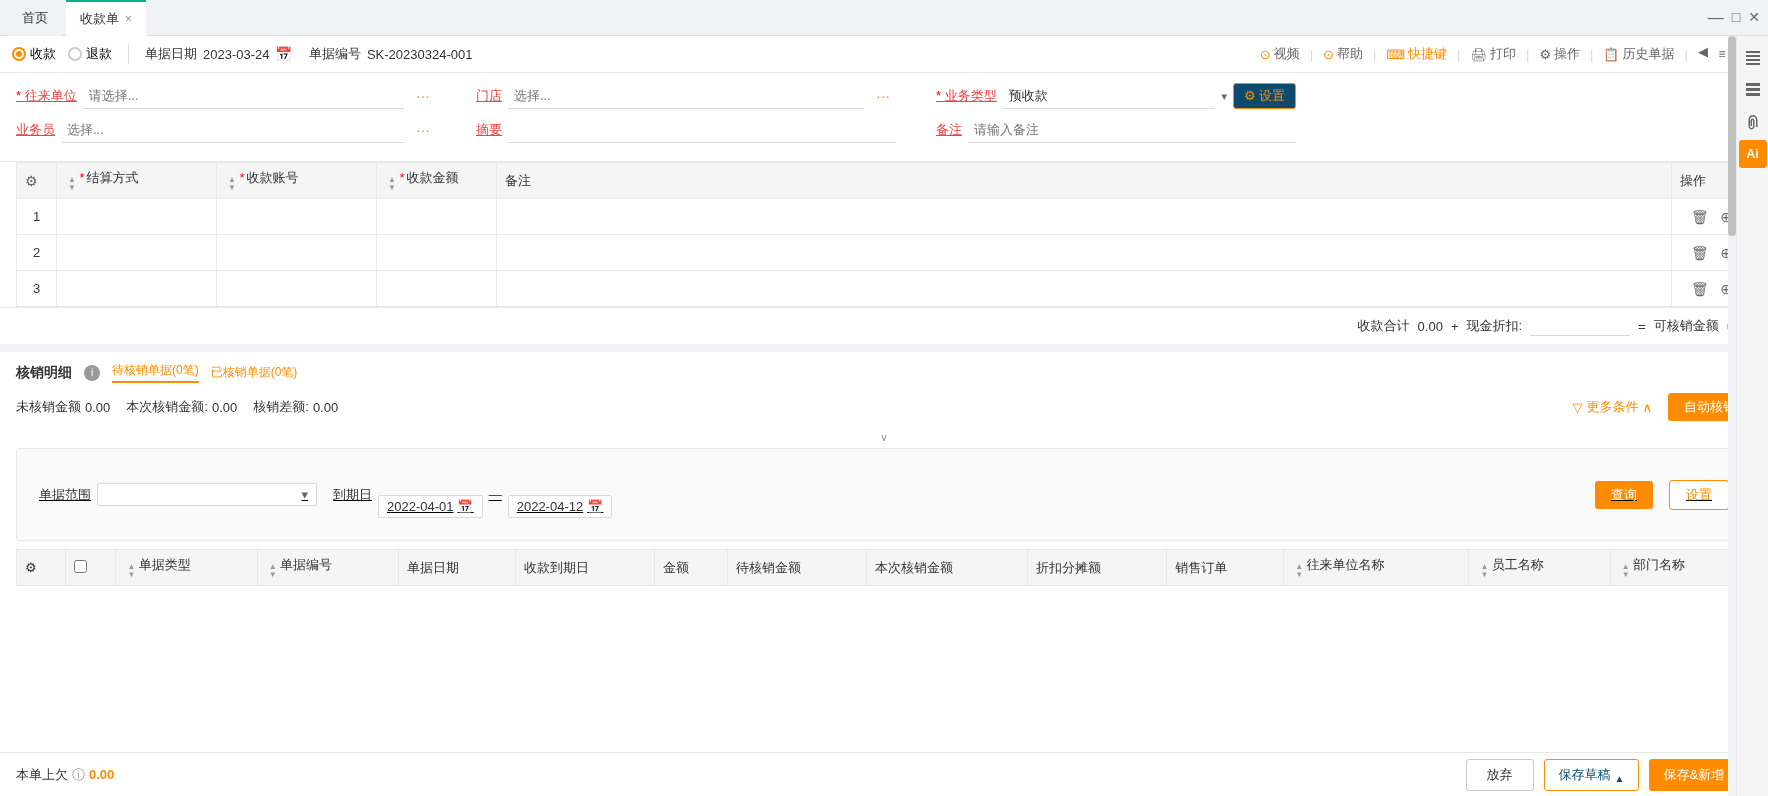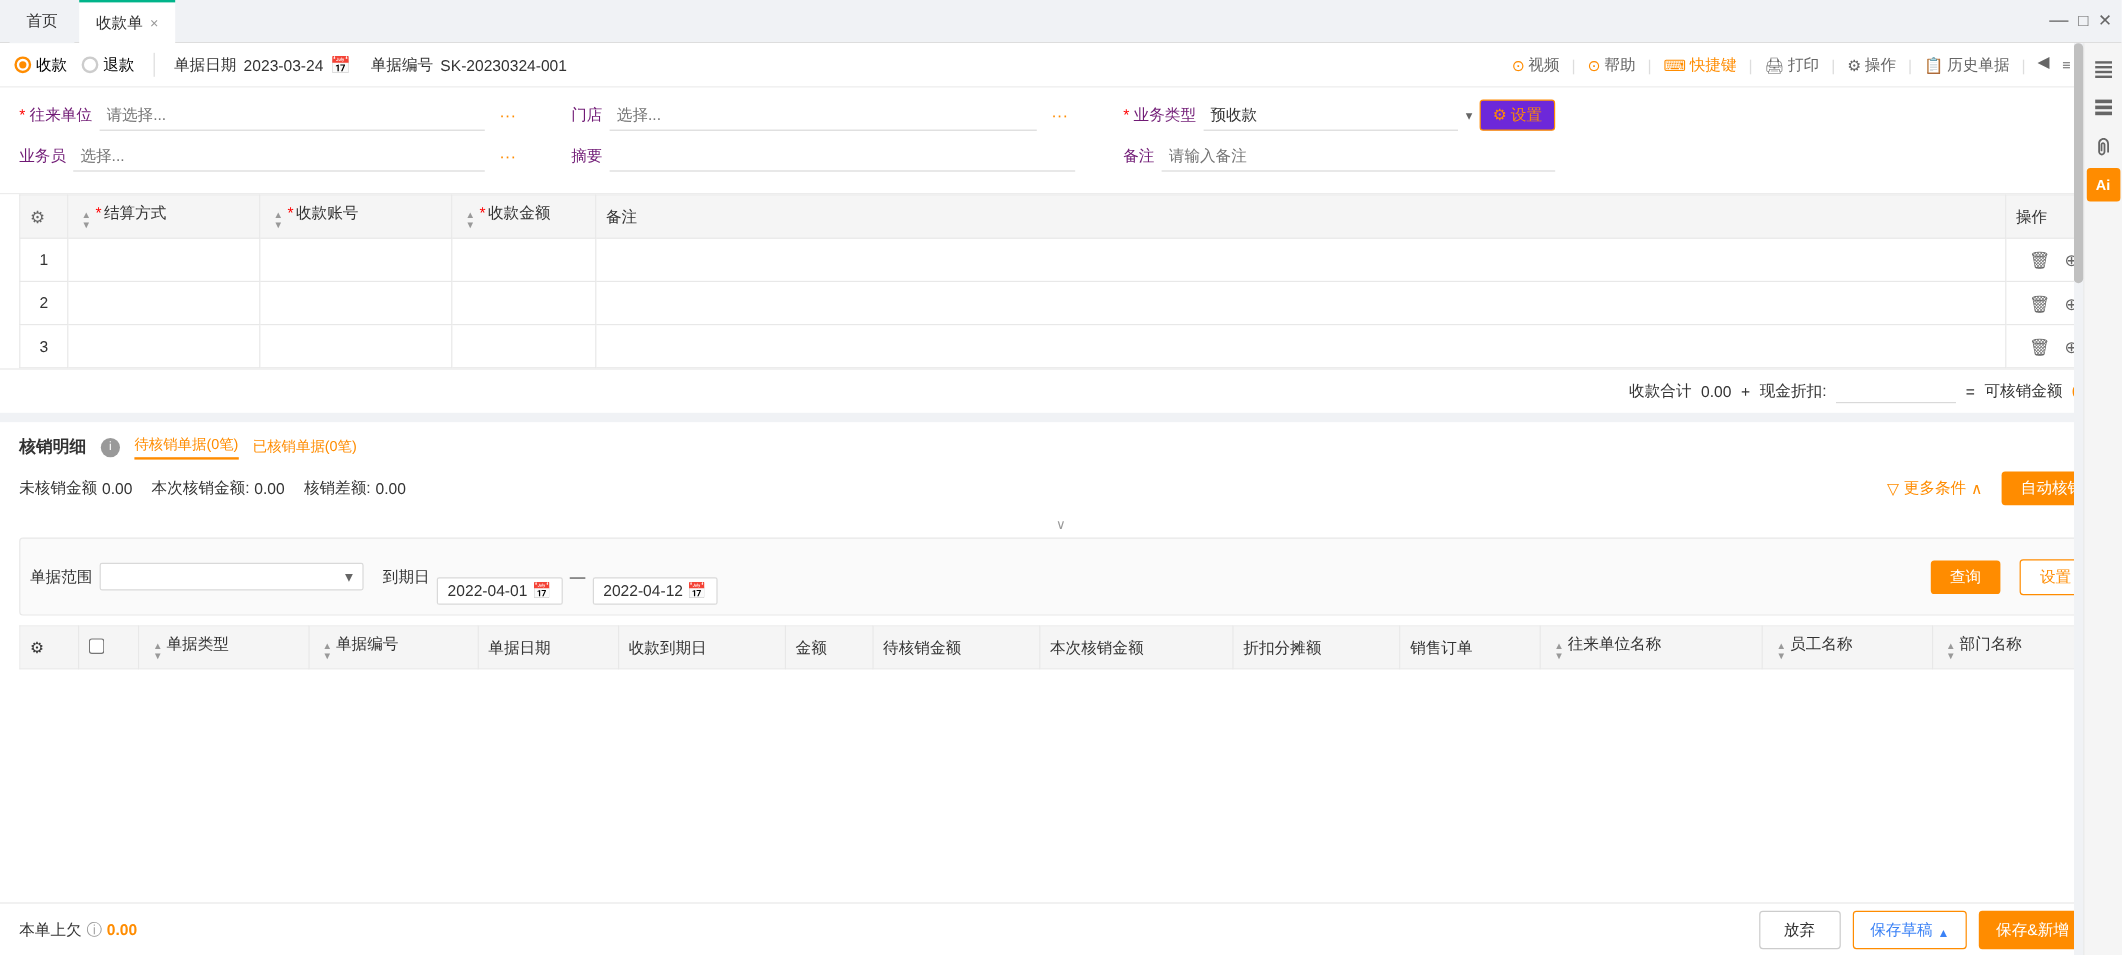--- a/index.html
+++ b/index.html
@@ -39,37 +39,37 @@
     .radio-dot { width: 14px; height: 14px; border-radius: 50%; border: 2px solid #ff8c00; display: inline-block; position: relative; }
     .radio-dot.active::after { content: ''; width: 6px; height: 6px; background: #ff8c00; border-radius: 50%; position: absolute; top: 2px; left: 2px; }
     .radio-empty { width: 14px; height: 14px; border-radius: 50%; border: 2px solid #ccc; display: inline-block; }
     .divider-v { width: 1px; height: 20px; background: #ddd; }
     .date-field { display: flex; align-items: center; gap: 6px; color: #333; }
     .date-icon { color: #ff8c00; cursor: pointer; font-size: 14px; }
     .toolbar-right { margin-left: auto; display: flex; align-items: center; gap: 10px; }
     .toolbar-btn { display: flex; align-items: center; gap: 3px; color: #666; cursor: pointer; font-size: 12px; }
     .toolbar-btn.orange { color: #ff8c00; }
     .btn-setting {
-      background: #6d28d9; border: 1px solid #ff8c00; color: #ff8c00;
+      background: #0c4a6e; border: 1px solid #ff8c00; color: #ff8c00;
       padding: 3px 10px; border-radius: 3px; cursor: pointer; font-size: 12px;
     }
     .layout-icons { display: flex; gap: 4px; }
     .layout-icon { 
       width: 20px; height: 20px; display: flex; align-items: center; justify-content: center;
       cursor: pointer; color: #666; font-size: 12px;
     }
     .layout-icon.active { background: #ff8c00; color: #fff; border-radius: 2px; }
 
     
     .form-area {
       padding: 10px 16px; background: #fff; border-bottom: 1px solid #e8e8e8;
     }
     .form-row { display: flex; align-items: center; margin-bottom: 8px; gap: 0; }
     .form-field { display: flex; align-items: center; flex: 1; gap: 6px; }
-    .form-label { color: #701a75; white-space: nowrap; min-width: fit-content; }
+    .form-label { color: #ef4444; white-space: nowrap; min-width: fit-content; text-decoration: underline; }
     .form-label.required::before { content: '* '; color: #f00; }
     .form-input-wrap {
       flex: 1; border-bottom: 1px solid #d9d9d9; padding: 3px 6px;
       display: flex; align-items: center; min-height: 26px; cursor: text;
     }
     .form-input-wrap input { border: none; outline: none; width: 100%; color: #999; font-size: 13px; }
     .more-btn { color: #ff8c00; cursor: pointer; font-size: 14px; padding: 0 6px; }
     .chevron-down { color: #666; font-size: 11px; cursor: pointer; }
 
     
@@ -131,21 +131,21 @@
       display: flex; align-items: center; gap: 4px; font-size: 12px;
     }
     .auto-writeoff-btn {
       background: #ff8c00; color: #fff; border: none; padding: 5px 16px;
       border-radius: 3px; cursor: pointer; font-size: 13px;
     }
 
     
     .filter-row {
       display: flex; align-items: center; gap: 16px; margin-bottom: 8px;
-      padding: 8px; background: #fafafa; border: 1px solid #e8e8e8; border-radius: 3px;
+      padding: 22px; background: #fafafa; border: 1px solid #e8e8e8; border-radius: 3px; text-decoration: underline;
     }
     .filter-field { display: flex; align-items: center; gap: 6px; }
     .filter-label { color: #333; white-space: nowrap; }
     .filter-select-wrap {
       display: flex; align-items: center; border: 1px solid #d9d9d9; 
       padding: 3px 8px; min-width: 200px; cursor: pointer;
       background: #fff; border-radius: 2px;
     }
     .filter-date-wrap {
       display: flex; align-items: center; gap: 6px;
@@ -178,21 +178,21 @@
       background: #fff; border-top: 1px solid #e8e8e8;
       display: flex; align-items: center; padding: 0 16px;
     }
     .bottom-info { color: #333; font-size: 12px; display: flex; align-items: center; gap: 4px; }
     .bottom-actions { margin-left: auto; display: flex; gap: 10px; }
     .btn-abandon {
       background: #fff; border: 1px solid #ccc; color: #333; padding: 6px 20px;
       border-radius: 3px; cursor: pointer; font-size: 13px;
     }
     .btn-save-draft {
-      background: #fff; border: 1px solid #ff8c00; color: #3b82f6; padding: 6px 14px;
+      background: #fff; border: 1px solid #ff8c00; color: #0c4a6e; padding: 6px 14px;
       border-radius: 3px; cursor: pointer; font-size: 13px;
       display: flex; align-items: flex-end; gap: 4px;
     }
     .btn-save-new {
       background: #ff8c00; border: none; color: #fff; padding: 6px 14px;
       border-radius: 3px; cursor: pointer; font-size: 13px;
       display: flex; align-items: center; gap: 4px;
     }
 
     

